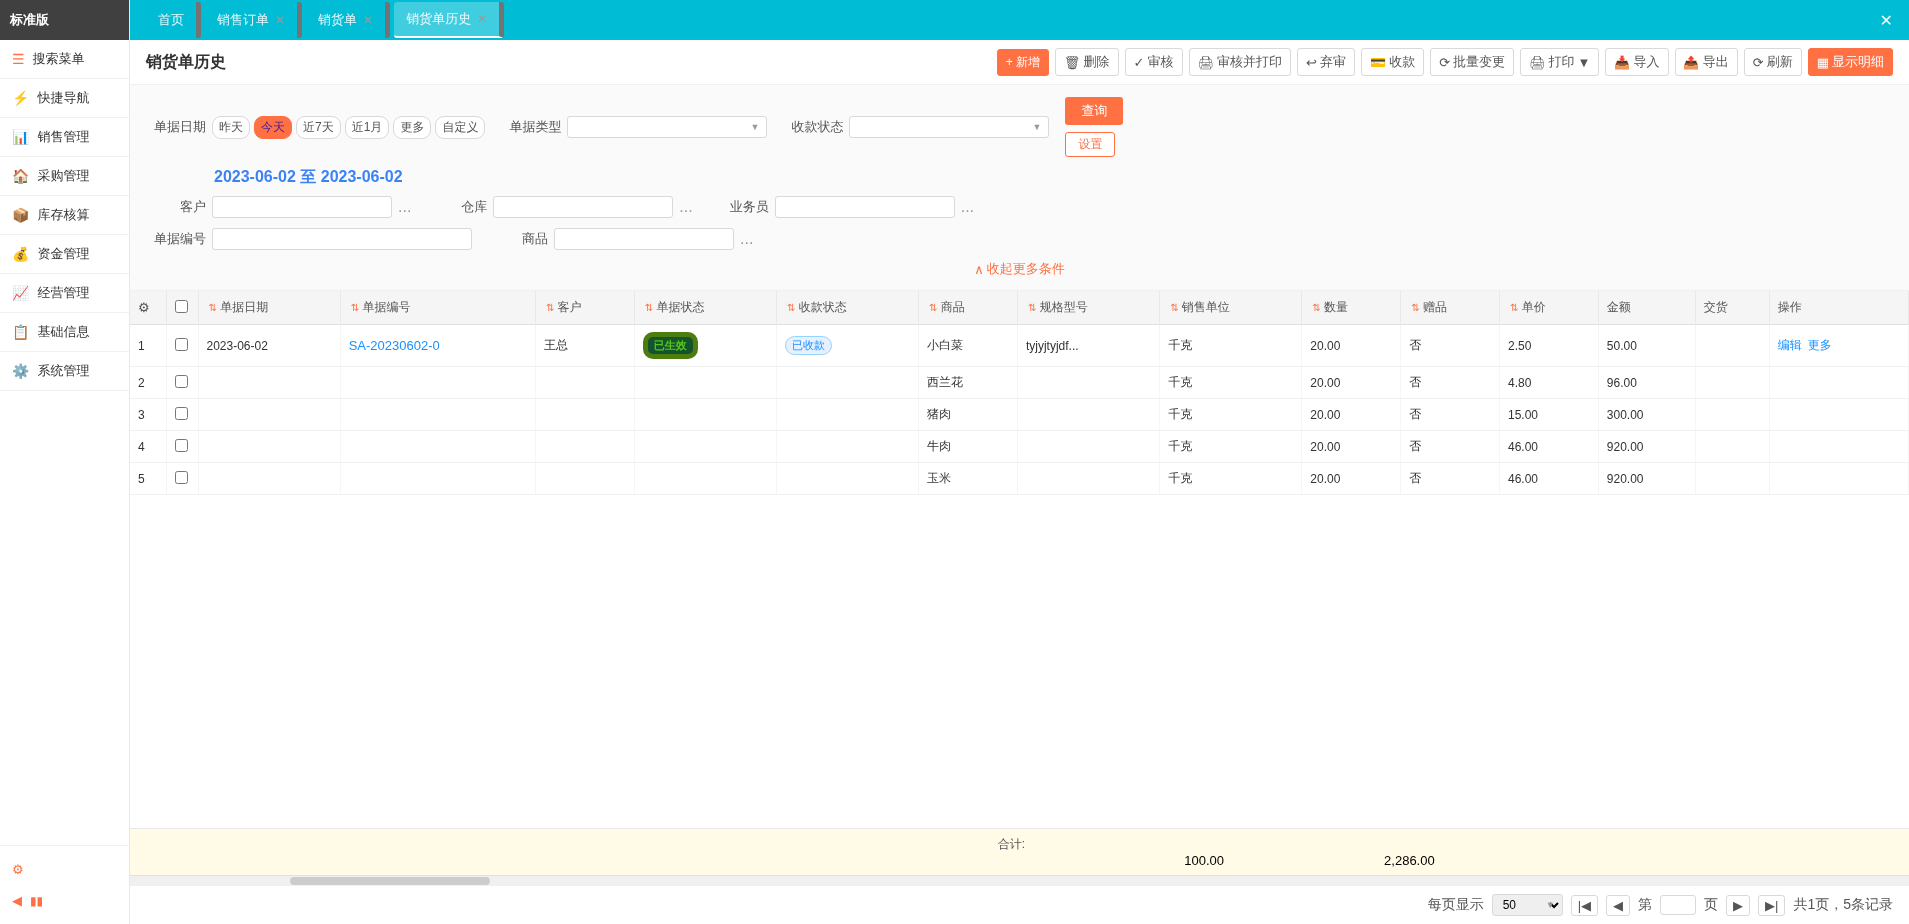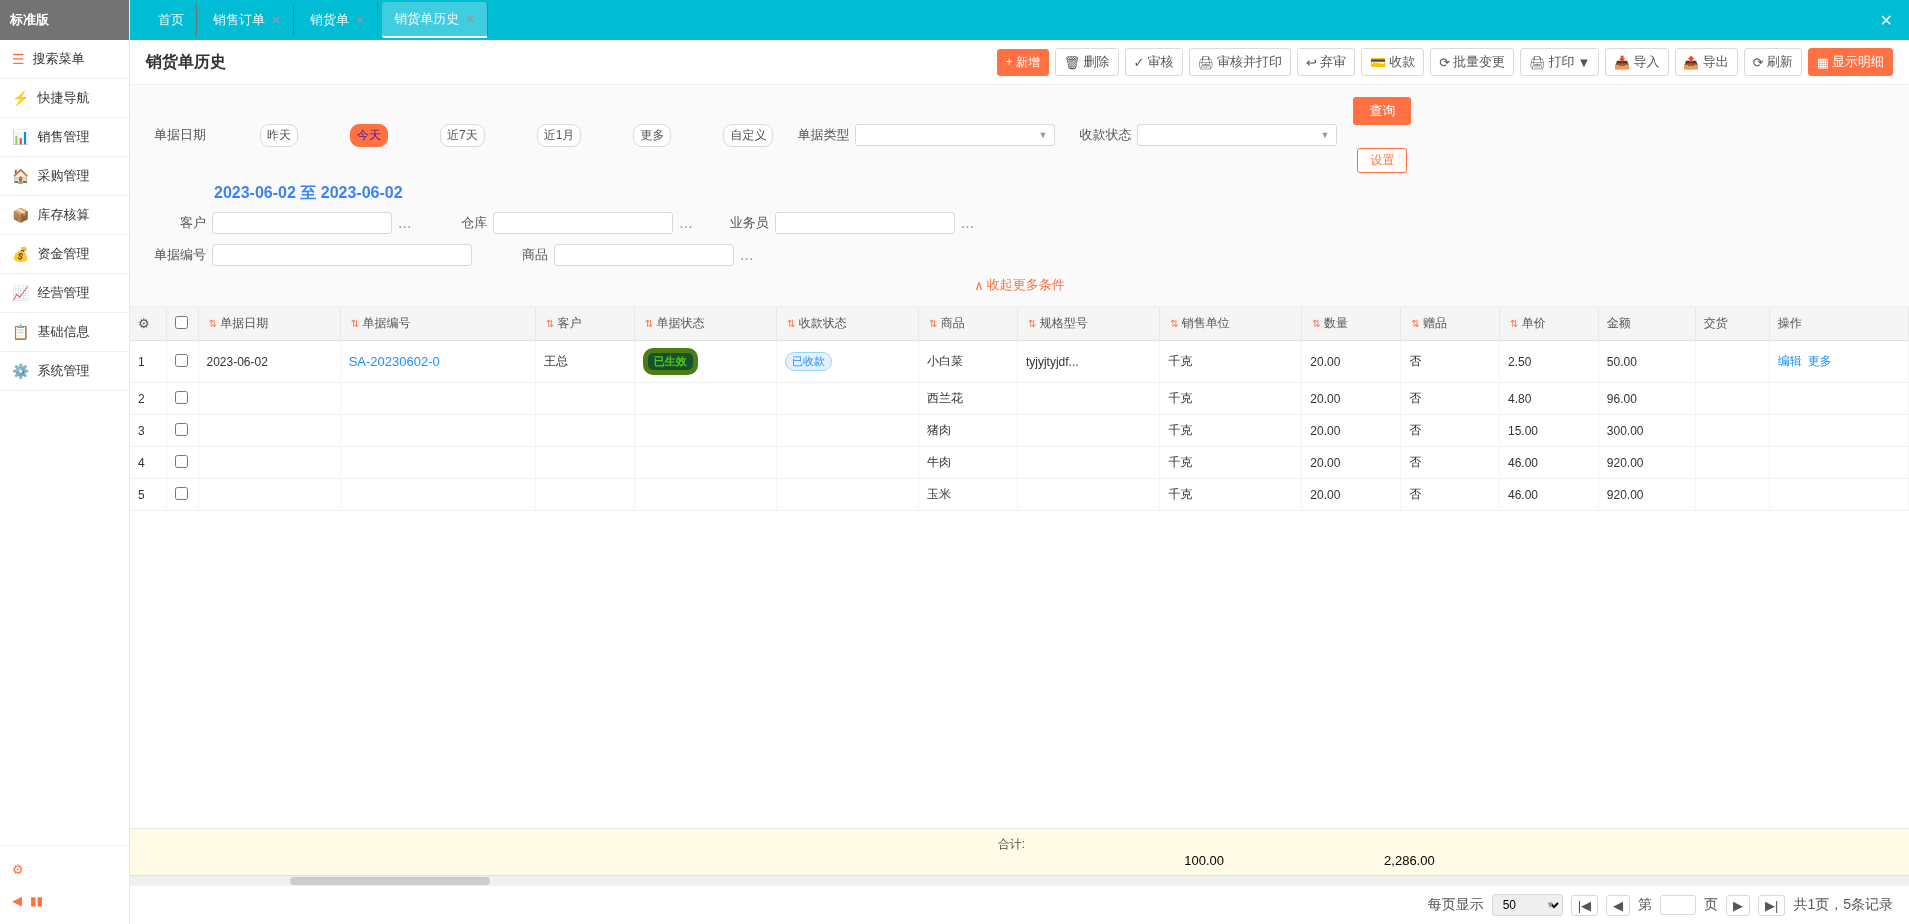--- a/index.html
+++ b/index.html
@@ -8,21 +8,21 @@
     
     .sidebar {
       width: 130px;
       background: #fff;
       border-right: 1px solid #e8e8e8;
       display: flex;
       flex-direction: column;
       flex-shrink: 0;
     }
     .sidebar-top {
-      background: #737373;
+      background: #404040;
       color: #fff;
       padding: 8px 10px;
       font-size: 14px;
       font-weight: bold;
       height: 40px;
       display: flex;
       align-items: center;
     }
     .sidebar-item {
       display: flex;
@@ -41,21 +41,21 @@
       flex-direction: column;
       overflow: hidden;
     }
     .tab {
       padding: 0 14px;
       height: 36px;
       display: flex;
       align-items: center;
       cursor: pointer;
       color: #555;
-      border-right: 1px solid #737373;
+      border-right: 5px solid #737373;
       white-space: nowrap;
     }
     .tab .close-btn {
       margin-left: 6px;
       color: #999;
       font-size: 12px;
     }
 
     
     .content {
@@ -148,21 +148,20 @@
       gap: 4px;
     }
     .date-btn {
       padding: 2px 6px;
       border: 1px solid #d9d9d9;
       border-radius: 9px;
       cursor: pointer;
       font-size: 12px;
       color: #555;
       background: #fff;
-      margin-left: 48px;
     }
     .date-btn.active {
       background: #ff7043;
       color: #4c1d95;
       border-color: #ff7043;
     }
     .select-wrapper {
       position: relative;
       display: inline-block;
     }
@@ -209,23 +208,23 @@
       border: 1px solid #ff7043;
       border-radius: 3px;
       padding: 3px 12px;
       cursor: pointer;
       font-size: 12px;
       margin-top: 3px;
     }
     .right-actions {
       display: flex;
       flex-direction: column;
-      align-items: center;
+      align-items: flex-start;
       justify-content: center;
-      gap: 20px;
+      gap: 4px;
     }
 
     
     .table-container {
       flex: 1;
       overflow: auto;
     }
     table {
       width: 100%;
       border-collapse: collapse;

